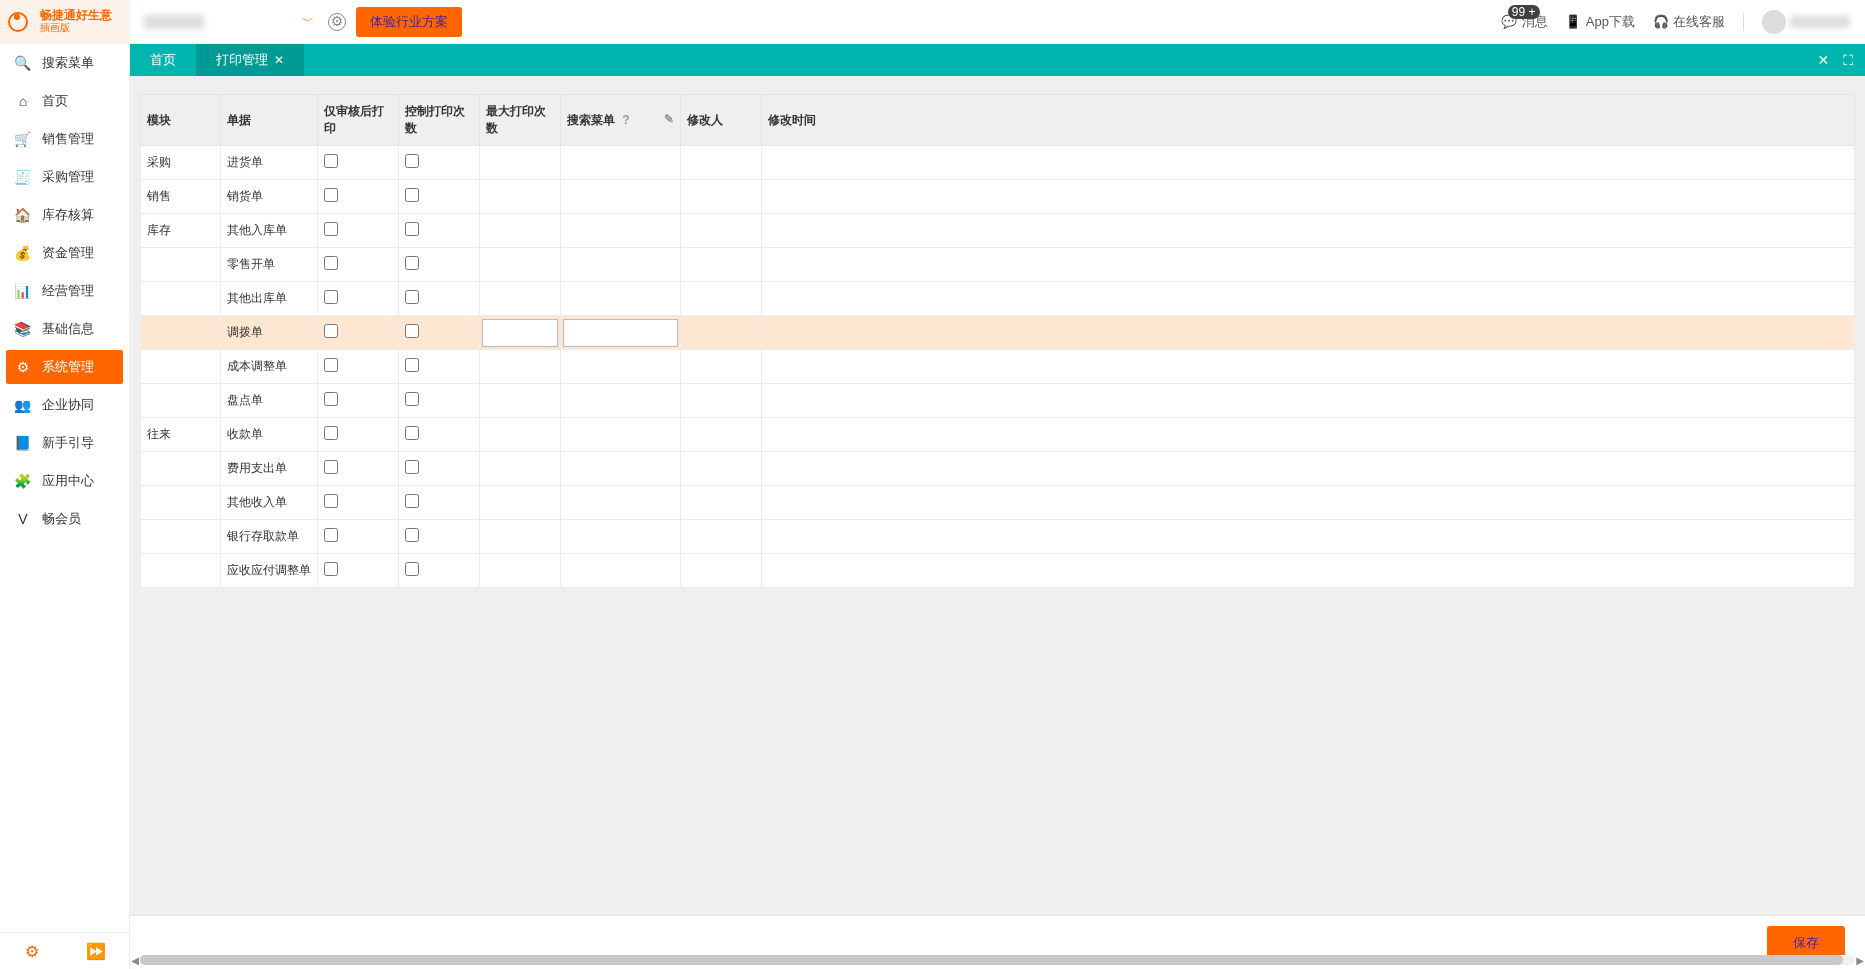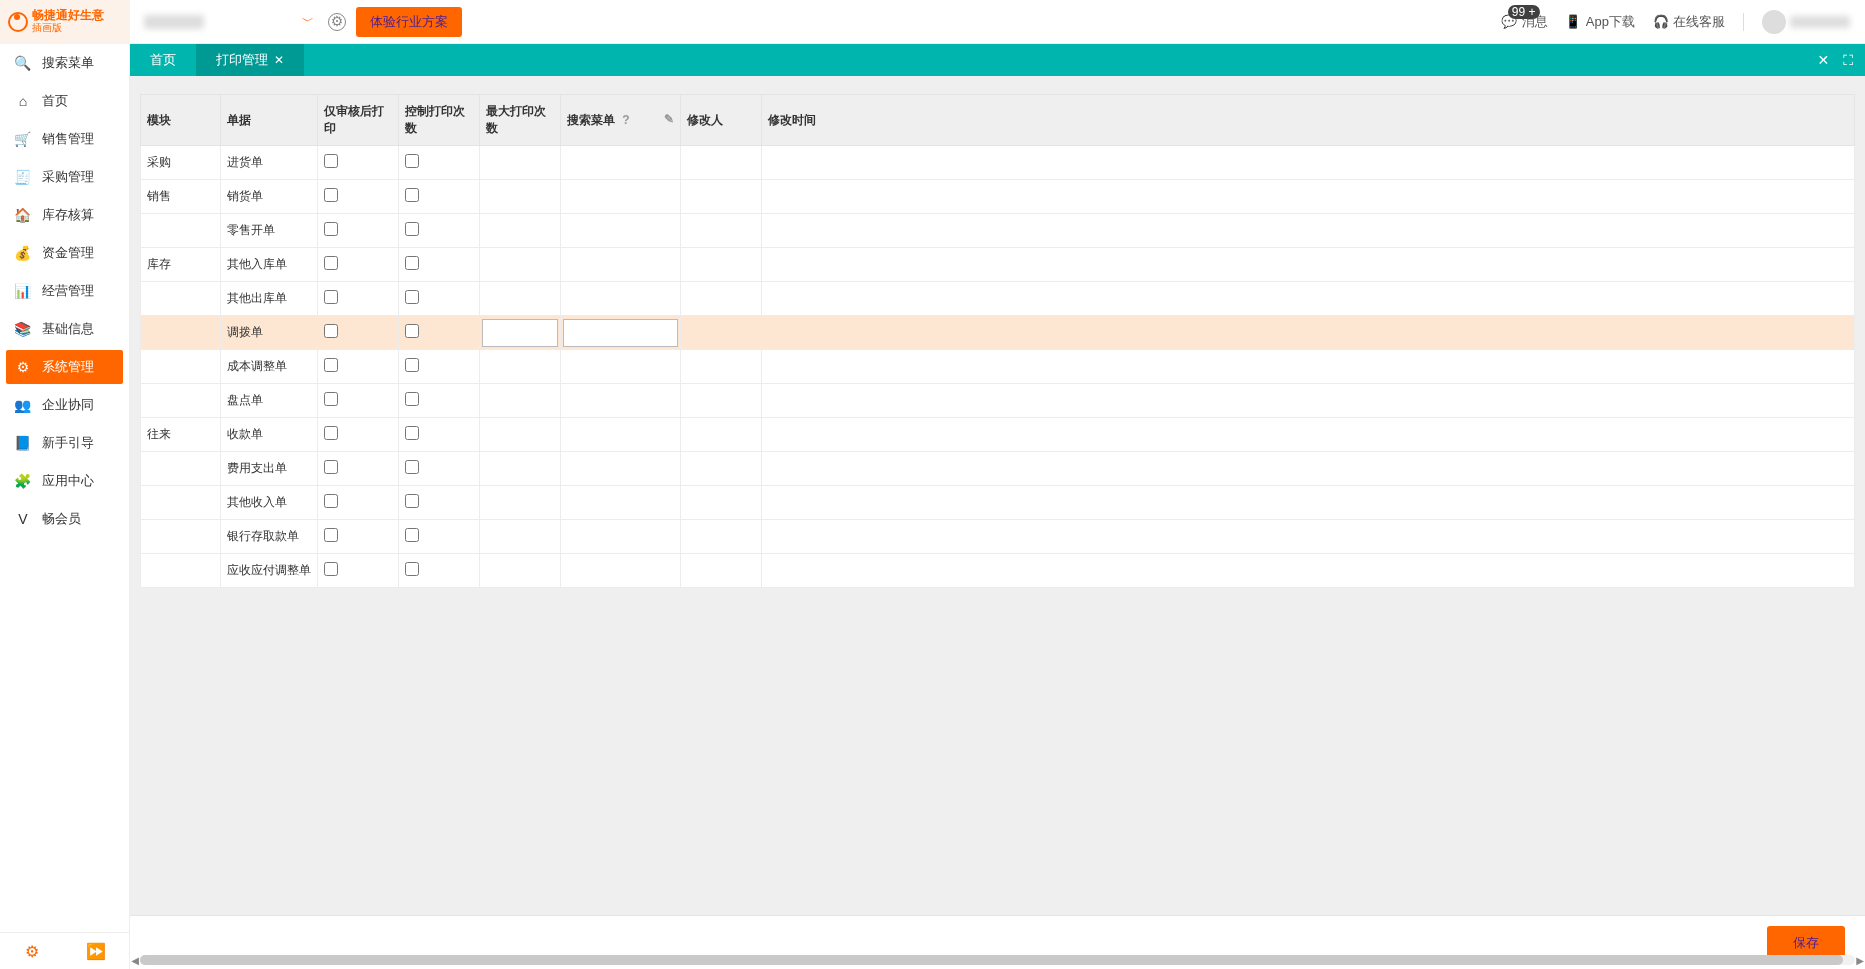--- a/index.html
+++ b/index.html
@@ -1,21 +1,21 @@
 <!DOCTYPE html>
 <html><head>
 <meta charset="utf-8">
 <style>
   * { box-sizing: border-box; margin: 0; padding: 0; }
   body { font-family: "Microsoft YaHei", Arial, sans-serif; font-size: 13px; background: #fff; color: #333; overflow: hidden; }
   .app { width: 1865px; height: 969px; position: relative; }
 
   
   .topbar { height: 44px; display: flex; align-items: center; border-bottom: 1px solid #eee; }
-  .logo-area { width: 130px; height: 44px; background: #fdf2e9; display: flex; align-items: center; padding-left: 8px; gap: 4px;}
+  .logo-area { width: 130px; height: 44px; background: #fdf2e9; display: flex; align-items: center; padding-left: 8px; gap: 12px;}
   .logo-mark { width: 20px; height: 20px; border: 2px solid #f60; border-radius: 50%; position: relative; }
   .logo-mark::after { content: ""; position: absolute; width: 6px; height: 6px; background: #f60; border-radius: 50%; left: 4px; top: 0;}
   .logo-text { color: #f60; font-size: 12px; font-weight: bold; line-height: 1;}
   .logo-sub { color: #f60; font-size: 10px; }
   .topbar-left { display: flex; align-items: center; gap: 10px; padding: 0 10px; }
   .company { width: 178px; height: 28px; display: flex; align-items: center; padding: 0 4px; color:#999;}
   .company .blur { filter: blur(3px); background:#ddd; width:60px; height:14px; border-radius:2px;}
   .caret-down { color: #f60; font-size: 12px; margin-left: auto;}
   .gear { width: 18px; height: 18px; border: 1.5px solid #888; border-radius: 50%; position: relative; display:flex;align-items:center;justify-content:center;color:#888;font-size:11px;}
   .gear::after { content:"⚙"; font-size:14px; color:#888; position:absolute; top:-1px; }
@@ -235,32 +235,32 @@
                   <td>销售</td>
                   <td>销货单</td>
                   <td><input type="checkbox" style=""></td>
                   <td><input type="checkbox" style=""></td>
                   <td></td>
                   <td></td>
                   <td></td>
                   <td></td>
                 </tr>
                 <tr>
-                  <td></td>
-                  <td>零售开单</td>
-                  <td><input type="checkbox" style=""></td>
-                  <td><input type="checkbox" style=""></td>
-                  <td></td>
-                  <td></td>
-                  <td></td>
-                  <td></td>
-                </tr>
-                <tr>
                   <td>库存</td>
                   <td>其他入库单</td>
+                  <td><input type="checkbox" style=""></td>
+                  <td><input type="checkbox" style=""></td>
+                  <td></td>
+                  <td></td>
+                  <td></td>
+                  <td></td>
+                </tr>
+                <tr>
+                  <td></td>
+                  <td>零售开单</td>
                   <td><input type="checkbox" style=""></td>
                   <td><input type="checkbox" style=""></td>
                   <td></td>
                   <td></td>
                   <td></td>
                   <td></td>
                 </tr>
                 <tr>
                   <td></td>
                   <td>其他出库单</td>

